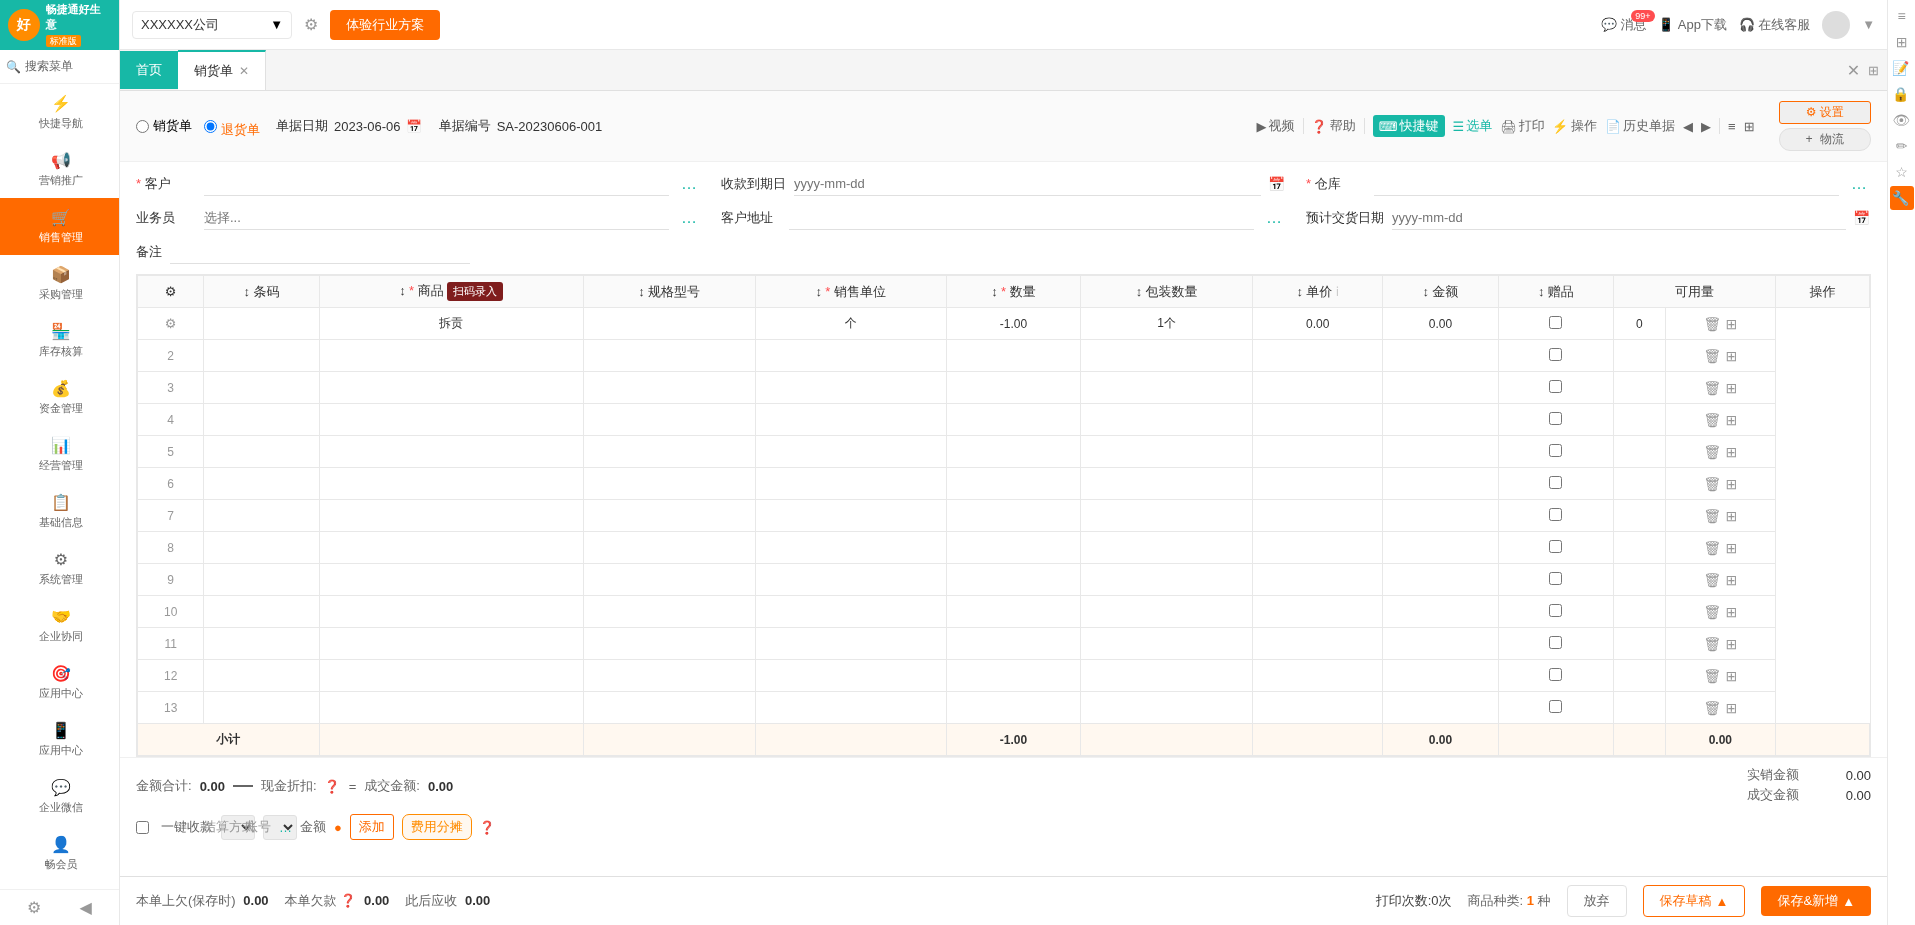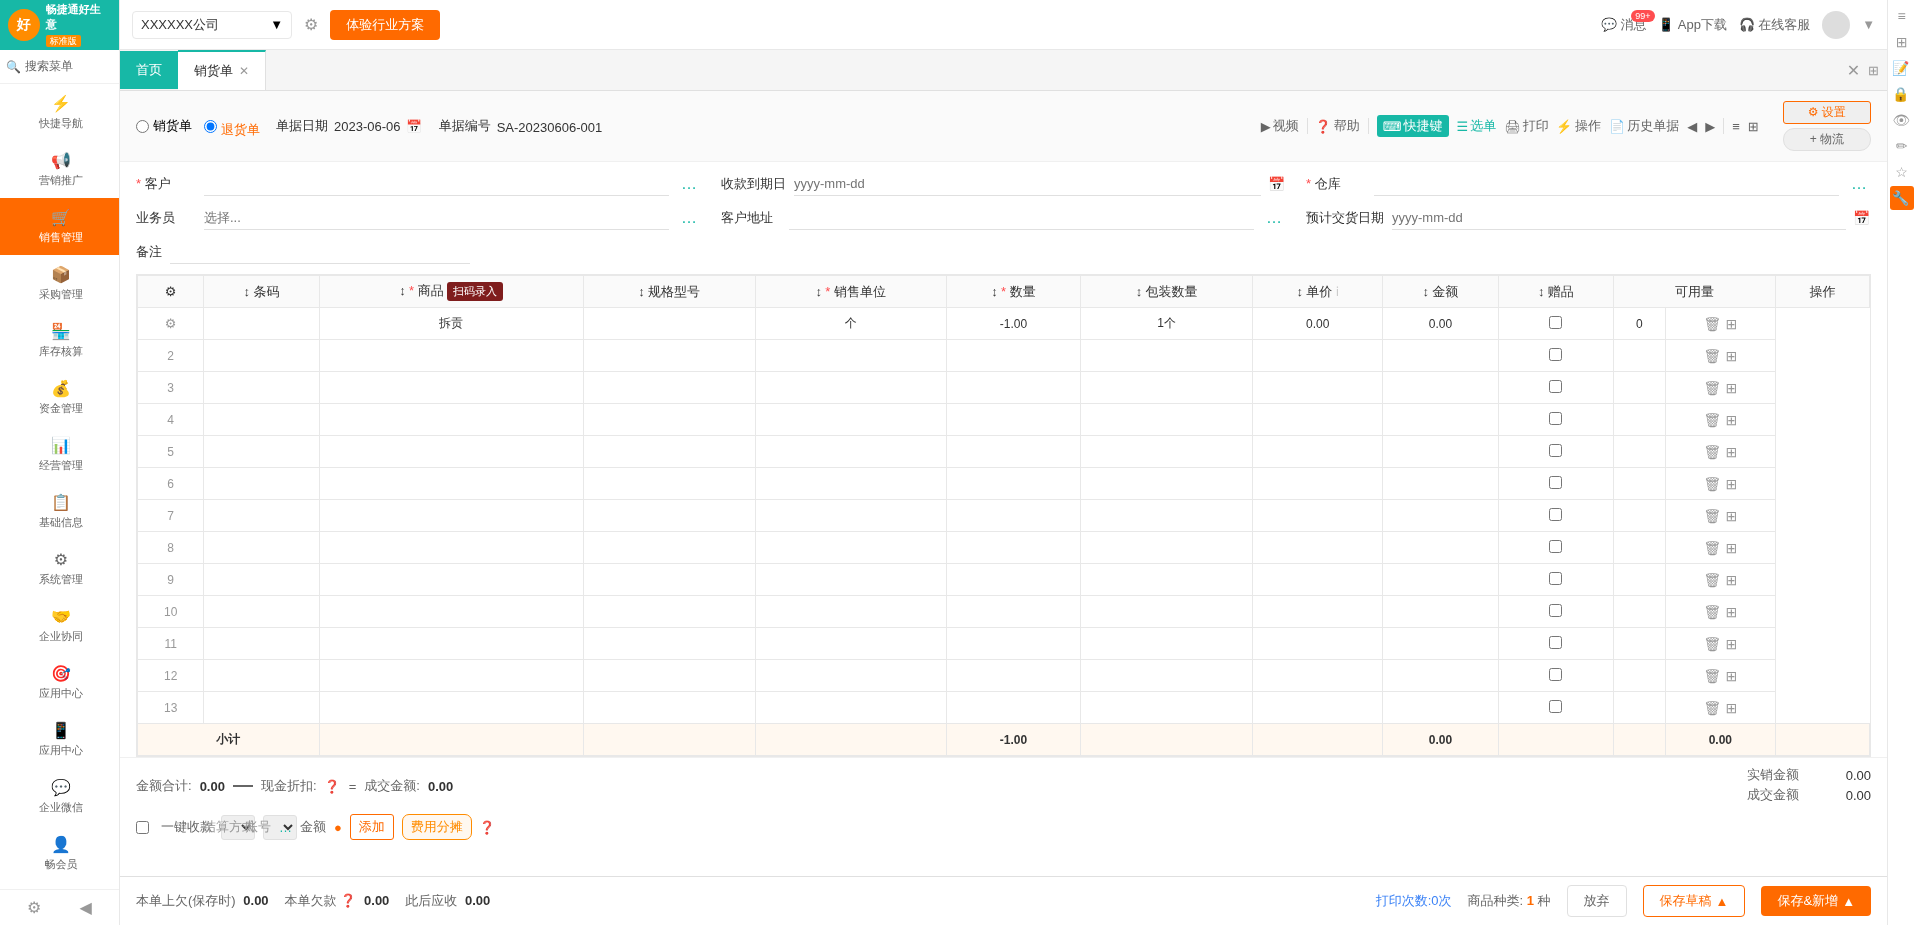--- a/index.html
+++ b/index.html
@@ -44,26 +44,26 @@
 
     
     .content { flex: 1; overflow-y: auto; background: #fff; padding: 0; }
 
     
     .form-header { padding: 10px 16px; border-bottom: 1px solid #f0f0f0; display: flex; align-items: center; gap: 16px; background: #fafafa; }
     .radio-group { display: flex; align-items: center; gap: 12px; }
     .radio-item { display: flex; align-items: center; gap: 4px; cursor: pointer; }
     .radio-item input { cursor: pointer; }
     .form-date { display: flex; align-items: center; gap: 6px; color: #333; }
-    .form-serial { display: flex; align-items: flex-end; gap: 6px; color: #333; }
+    .form-serial { display: flex; align-items: center; gap: 6px; color: #333; }
     .header-actions { margin-left: auto; display: flex; align-items: center; gap: 8px; color: #666; font-size: 12px; }
     .header-actions span { cursor: pointer; display: flex; align-items: center; gap: 2px; }
     .divider-v { width: 1px; height: 16px; background: #e0e0e0; }
     .btn-setting { border: 1px solid #ff6a00; color: #ff6a00; padding: 2px 8px; border-radius: 3px; cursor: pointer; font-size: 12px; }
-    .btn-logistics { border: 1px solid #e0e0e0; color: #666; padding: 2px 26px; border-radius: 11px; cursor: pointer; font-size: 12px; }
+    .btn-logistics { border: 1px solid #e0e0e0; color: #666; padding: 2px 26px; border-radius: 11px; cursor: pointer; font-size: 12px; font-family: Liberation Mono, monospace; }
 
     
     .form-fields { padding: 10px 16px; background: #fff; }
     .form-row { display: flex; align-items: center; gap: 0; margin-bottom: 10px; }
     .form-field { display: flex; align-items: center; flex: 1; gap: 8px; }
     .field-label { color: #333; white-space: nowrap; min-width: 60px; }
     .field-label.required::before { content: '* '; color: #ff4d4f; }
     .field-input { flex: 1; border: none; border-bottom: 1px solid #e0e0e0; padding: 4px 0; color: #333; outline: none; background: transparent; }
     .field-more { color: #17b8a6; cursor: pointer; font-size: 16px; padding: 0 4px; }
     .field-cal { color: #999; cursor: pointer; font-size: 14px; }
@@ -93,21 +93,21 @@
     .select-input { border: 1px solid #e0e0e0; border-radius: 3px; padding: 3px 6px; color: #333; outline: none; }
     .add-btn { border: 1px solid #ff6a00; color: #ff6a00; background: transparent; border-radius: 3px; padding: 3px 8px; cursor: pointer; }
     .fee-btn { border: 1px solid #ff6a00; color: #ff6a00; background: transparent; border-radius: 7px; padding: 3px 8px; cursor: pointer; }
     .help-icon { color: #ccc; cursor: pointer; }
 
     
     .bottom-bar { background: #fff; border-top: 1px solid #e0e0e0; padding: 8px 16px; display: flex; align-items: center; gap: 16px; }
     .bottom-info { display: flex; align-items: center; gap: 16px; color: #666; font-size: 12px; flex: 1; }
     .bottom-info span { white-space: nowrap; }
     .bottom-info b { color: #333; }
-    .print-info { color: #3b82f6; font-size: 12px; display: flex; align-items: flex-start; gap: 4px; margin-left: 41px; }
+    .print-info { color: #404040; font-size: 12px; display: flex; align-items: flex-start; gap: 4px; margin-left: 41px; }
     .product-type { color: #666; font-size: 12px; display: flex; align-items: center; gap: 4px; }
     .product-type b { color: #ff6a00; }
     .btn-abandon { border: 1px solid #e0e0e0; background: #fff; color: #666; padding: 6px 16px; border-radius: 4px; cursor: pointer; }
     .btn-save-draft { border: 1px solid #ff6a00; background: #fff; color: #ff6a00; padding: 6px 16px; border-radius: 4px; cursor: pointer; display: flex; align-items: center; gap: 4px; }
     .btn-save-new { background: #ff6a00; color: #fff; border: none; padding: 6px 16px; border-radius: 4px; cursor: pointer; display: flex; align-items: center; gap: 4px; }
 
     
     .right-tools { width: 28px; background: #fff; border-left: 1px solid #e8e8e8; display: flex; flex-direction: column; align-items: center; padding: 4px 0; gap: 2px; }
     .right-tool-btn { width: 24px; height: 24px; display: flex; align-items: center; justify-content: center; color: #999; cursor: pointer; font-size: 14px; border-radius: 3px; }
     .right-tool-btn.active-orange { background: #ff6a00; color: #fff; border-radius: 3px; }

